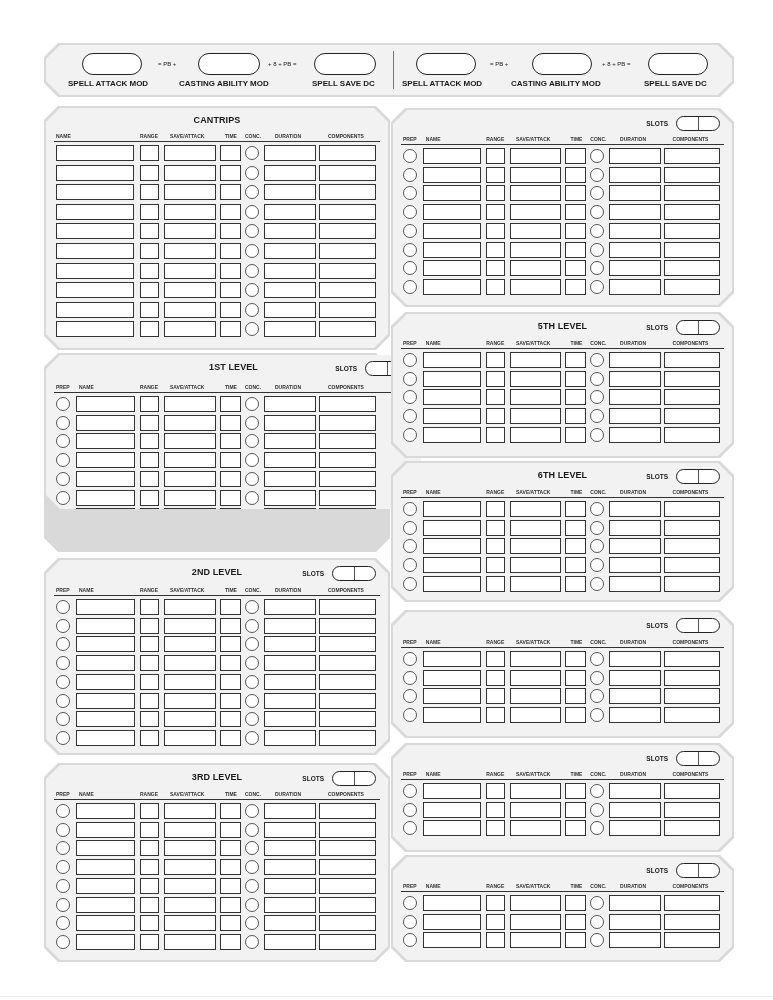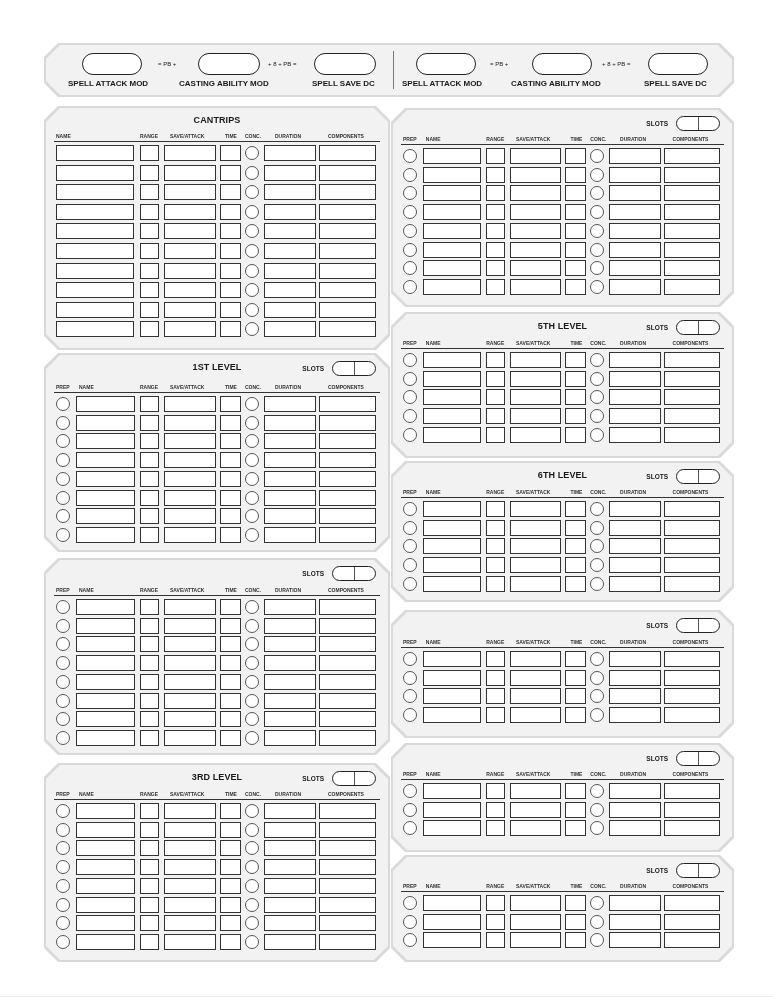--- a/index.html
+++ b/index.html
@@ -148,21 +148,21 @@
         <div class="cell" style="left: 10px; width: 78px;"></div>
         <div class="cell" style="left: 94px; width: 19px;"></div>
         <div class="cell" style="left: 118px; width: 52px;"></div>
         <div class="cell" style="left: 174px; width: 21px;"></div>
         <div class="circ" style="left: 199px;"></div>
         <div class="cell" style="left: 218px; width: 52px;"></div>
         <div class="cell" style="left: 273px; width: 57px;"></div>
       </div>
     </div>
     <div class="panel-outer clip" style="left: 44px; top: 353px; width: 346px; height: 199px;"></div>
-    <div class="panel clip" style="left: 46px; top: 355px; width: 342px; height: 195px;">
+    <div class="panel clip" style="left: 46px; top: 355px; width: 342px; height: 154px; padding-left: 33px;">
       <div class="title" style="top: 7px;">1ST LEVEL</div>
       <div class="slots" style="right: 12px; top: 6px;">
         <span class="slots-label">SLOTS</span>
         <div class="slots-box"></div>
       </div>
       <div class="hdr" style="left: 8px; right: 8px; top: 28px;">
         <span style="left: 2px;">PREP</span>
         <span style="left: 25px;">NAME</span>
         <span style="left: 86px;">RANGE</span>
         <span style="left: 116px;">SAVE/ATTACK</span>
@@ -247,20 +247,21 @@
         <div class="cell" style="left: 94px; width: 19px;"></div>
         <div class="cell" style="left: 118px; width: 52px;"></div>
         <div class="cell" style="left: 174px; width: 21px;"></div>
         <div class="circ" style="left: 199px;"></div>
         <div class="cell" style="left: 218px; width: 52px;"></div>
         <div class="cell" style="left: 273px; width: 57px;"></div>
       </div>
     </div>
     <div class="panel-outer clip" style="left: 44px; top: 558px; width: 346px; height: 197px;"></div>
     <div class="panel clip" style="left: 46px; top: 560px; width: 342px; height: 193px;">
+      <div class="title" style="top: 7px;">2ND LEVEL</div>
       <div class="slots" style="right: 12px; top: 6px;">
         <span class="slots-label">SLOTS</span>
         <div class="slots-box"></div>
       </div>
       <div class="hdr" style="left: 8px; right: 8px; top: 26px;">
         <span style="left: 2px;">PREP</span>
         <span style="left: 25px;">NAME</span>
         <span style="left: 86px;">RANGE</span>
         <span style="left: 116px;">SAVE/ATTACK</span>
         <span style="left: 171px;">TIME</span>

